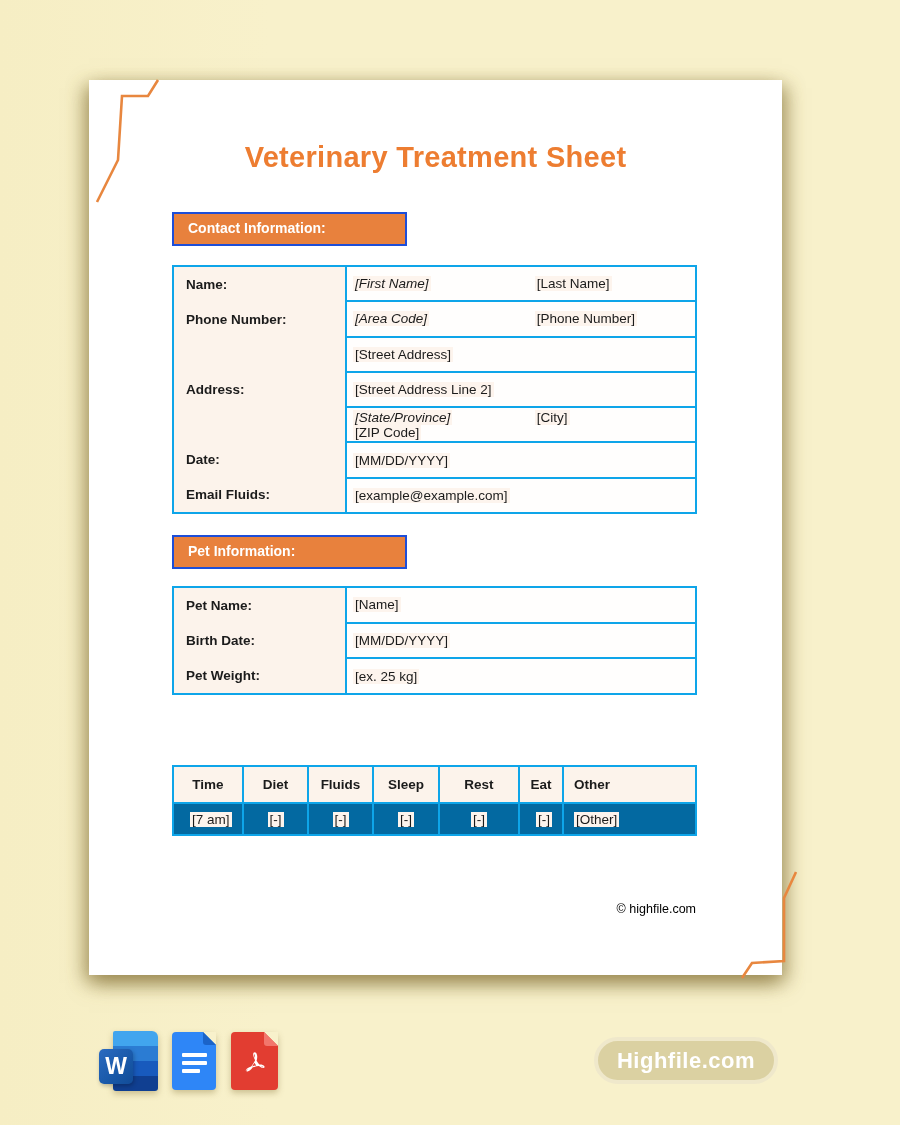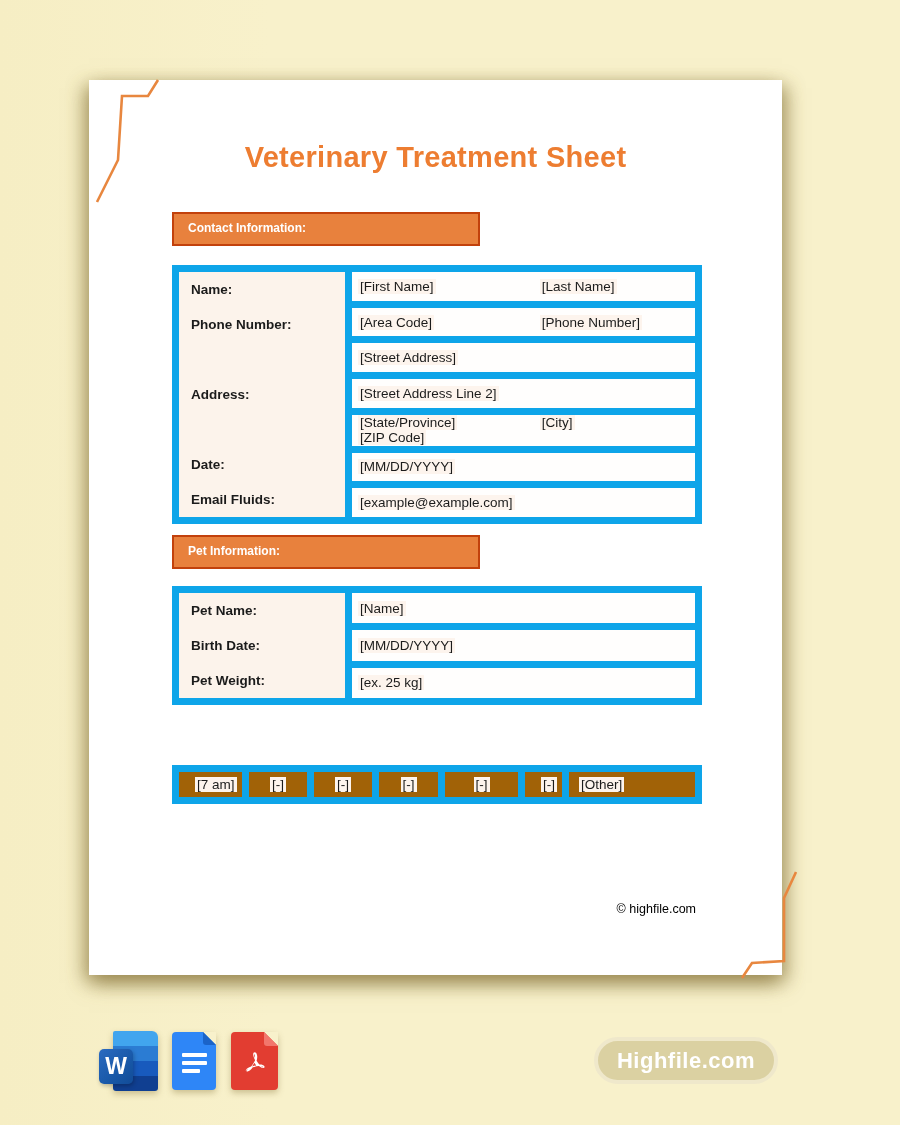--- a/index.html
+++ b/index.html
@@ -16,45 +16,45 @@
   }
   .deco{position:absolute;pointer-events:none;}
   .deco-tl{left:88px;top:78px;}
   .deco-br{left:733px;top:866px;}
   .doc-title{
     position:absolute;top:61px;left:0;width:100%;text-align:center;
     font-size:29px;font-weight:600;color:#ED7D31;letter-spacing:.3px;
   }
   
   .section-bar{
-    position:absolute;left:83px;width:308px;height:34px;box-sizing:border-box;
-    background:#E8813D;border:2px solid #c2410c;
-    color:#ffffff;font-weight:bold;font-size:12px;line-height:29px;padding-left:14px;
+    position:absolute;left:83px;width:235px;height:34px;box-sizing:border-box;
+    background:#E8813D;border:2px solid #1d4ed8;
+    color:#ffffff;font-weight:bold;font-size:14px;line-height:29px;padding-left:14px;
   }
   .bar-contact{top:132px;}
   .bar-pet{top:455px;}
   .bar-monitoring{top:631px;}
   
   table{border-collapse:collapse;table-layout:fixed;position:absolute;left:83px;width:523px;
         font-size:13.5px;color:#1b1b1b;}
-  td,th{border:7px solid #0ea5e9;box-sizing:border-box;overflow:hidden;}
+  td,th{border:2px solid #0ea5e9;box-sizing:border-box;overflow:hidden;}
   .contact-table{top:185px;}
   .pet-table{top:506px;}
   .val-cell{background:#fffefd;padding:0 6px;height:35px;}
   .label-col{background:#FCF3EB;vertical-align:top;padding:0;}
   .label-stack{display:flex;flex-direction:column;}
   .label-line{height:35px;line-height:35px;font-weight:bold;padding-left:12px;white-space:nowrap;}
   .ph{background:#FDF4ED;padding:0 2px;white-space:nowrap;}
   .sub{display:inline-block;}
-  .sub-a{width:178px;}
+  .sub-a{width:178px;font-style:italic;}
   .sub-b{width:92px;}
   
   .monitoring-table{top:685px;}
   .monitoring-table th{background:#FCF3EB;font-weight:bold;height:37px;text-align:center;padding:0 4px;}
-  .monitoring-table td{background:#a16207;height:32px;text-align:center;padding:0 16px;}
+  .monitoring-table td{background:#0369a1;height:32px;text-align:center;padding:0 16px;}
   .monitoring-table .other-col{text-align:left;padding-left:10px;}
   
   .copyright{position:absolute;top:822px;right:86px;font-size:12.5px;color:#000;}
   
   .footer-icon{position:absolute;cursor:pointer;}
   .icon-word{left:99px;top:1031px;width:61px;height:60px;}
   .word-doc{position:absolute;left:14px;top:0;width:45px;height:60px;border-radius:2px 6px 3px 3px;
             overflow:hidden;box-shadow:0 3px 6px rgba(120,100,40,.35);}
   .word-doc div{height:25%;}
   .ws1{background:#41A5EE;} .ws2{background:#2B7CD3;} .ws3{background:#185ABD;} .ws4{background:#103F91;}
@@ -195,20 +195,29 @@
     <colgroup>
       <col style="width:70px">
         <col style="width:65px">
         <col style="width:65px">
       <col style="width:66px">
         <col style="width:80px">
         <col style="width:44px">
         <col style="width:133px">
     </colgroup>
     <tbody>
+        <tr>
+      <th>Time</th>
+      <th>Diet</th>
+      <th>Fluids</th>
+      <th>Sleep</th>
+      <th>Rest</th>
+      <th>Eat</th>
+      <th class="other-col">Other</th>
+    </tr>
     <tr>
       <td><span class="ph">[7 am]</span></td>
       <td><span class="ph">[-]</span></td>
       <td><span class="ph">[-]</span></td>
       <td><span class="ph">[-]</span></td>
       <td><span class="ph">[-]</span></td>
       <td><span class="ph">[-]</span></td>
       <td class="other-col"><span class="ph">[Other]</span></td>
     </tr>
   </tbody>

